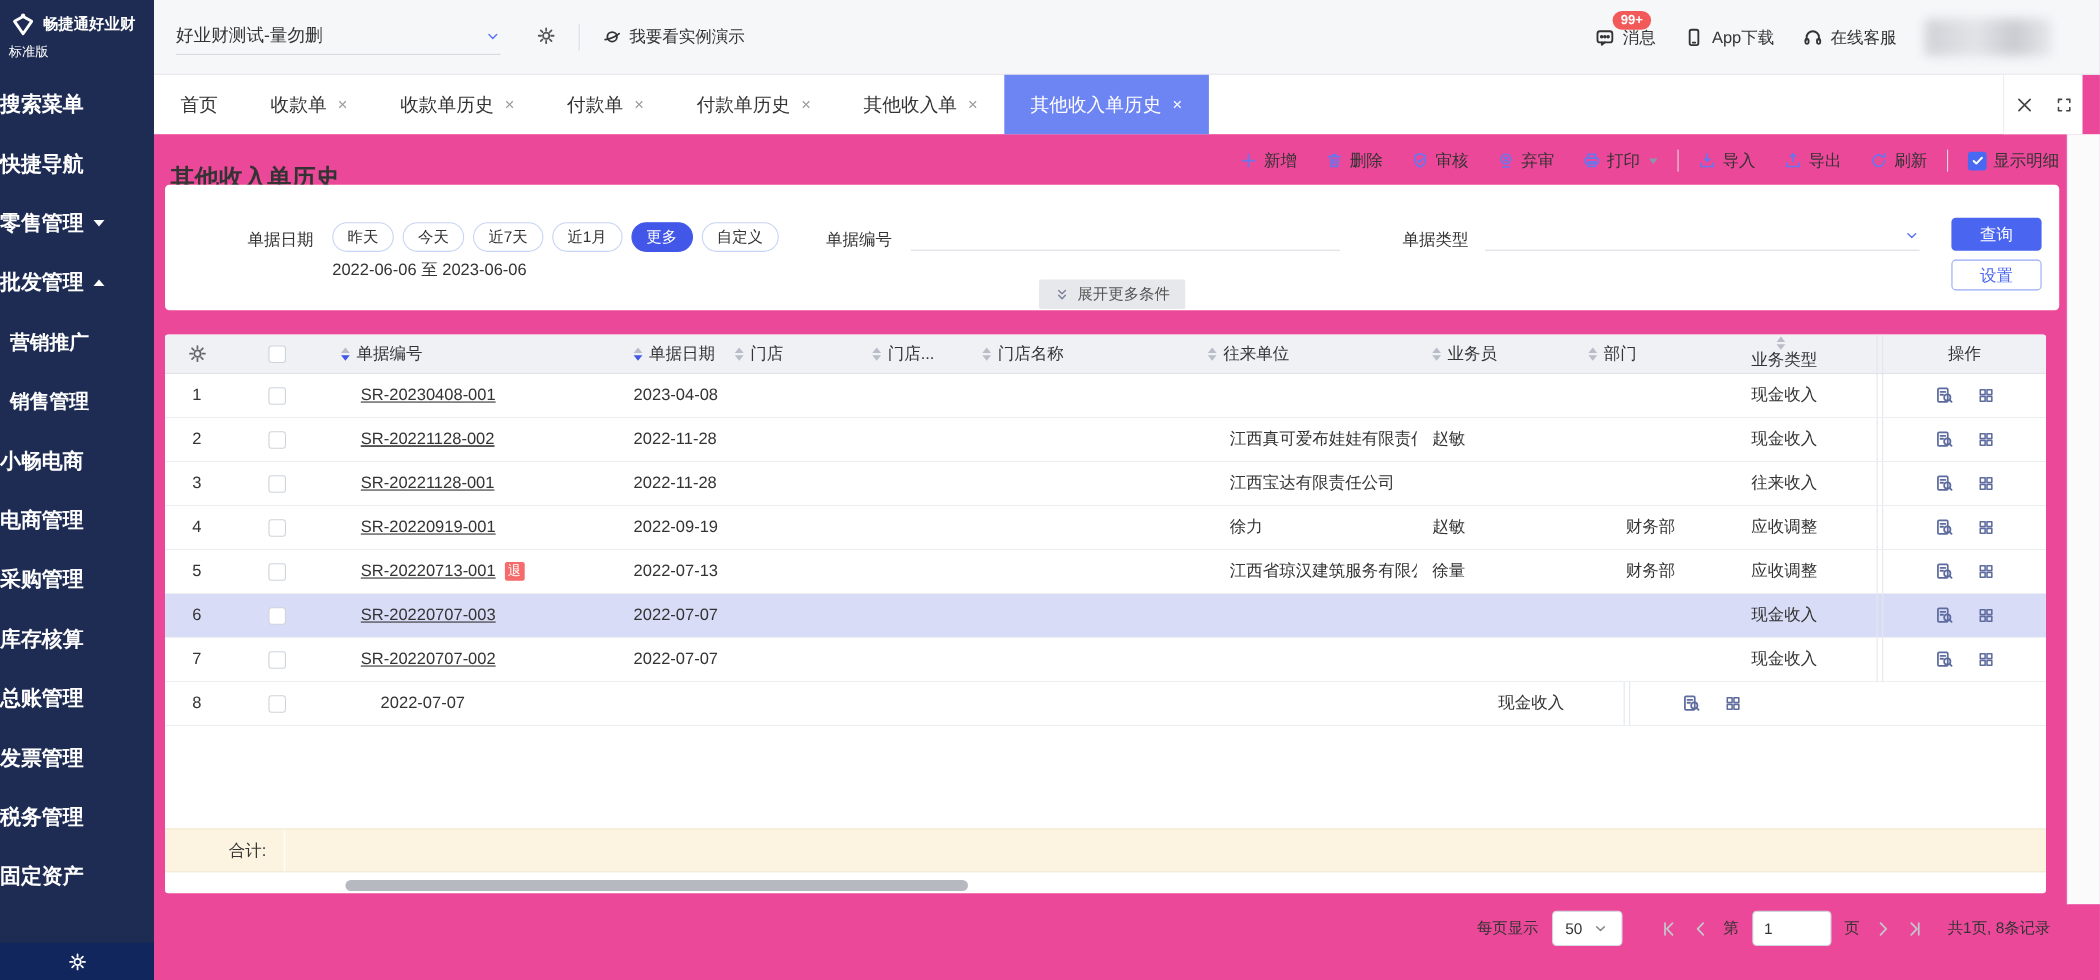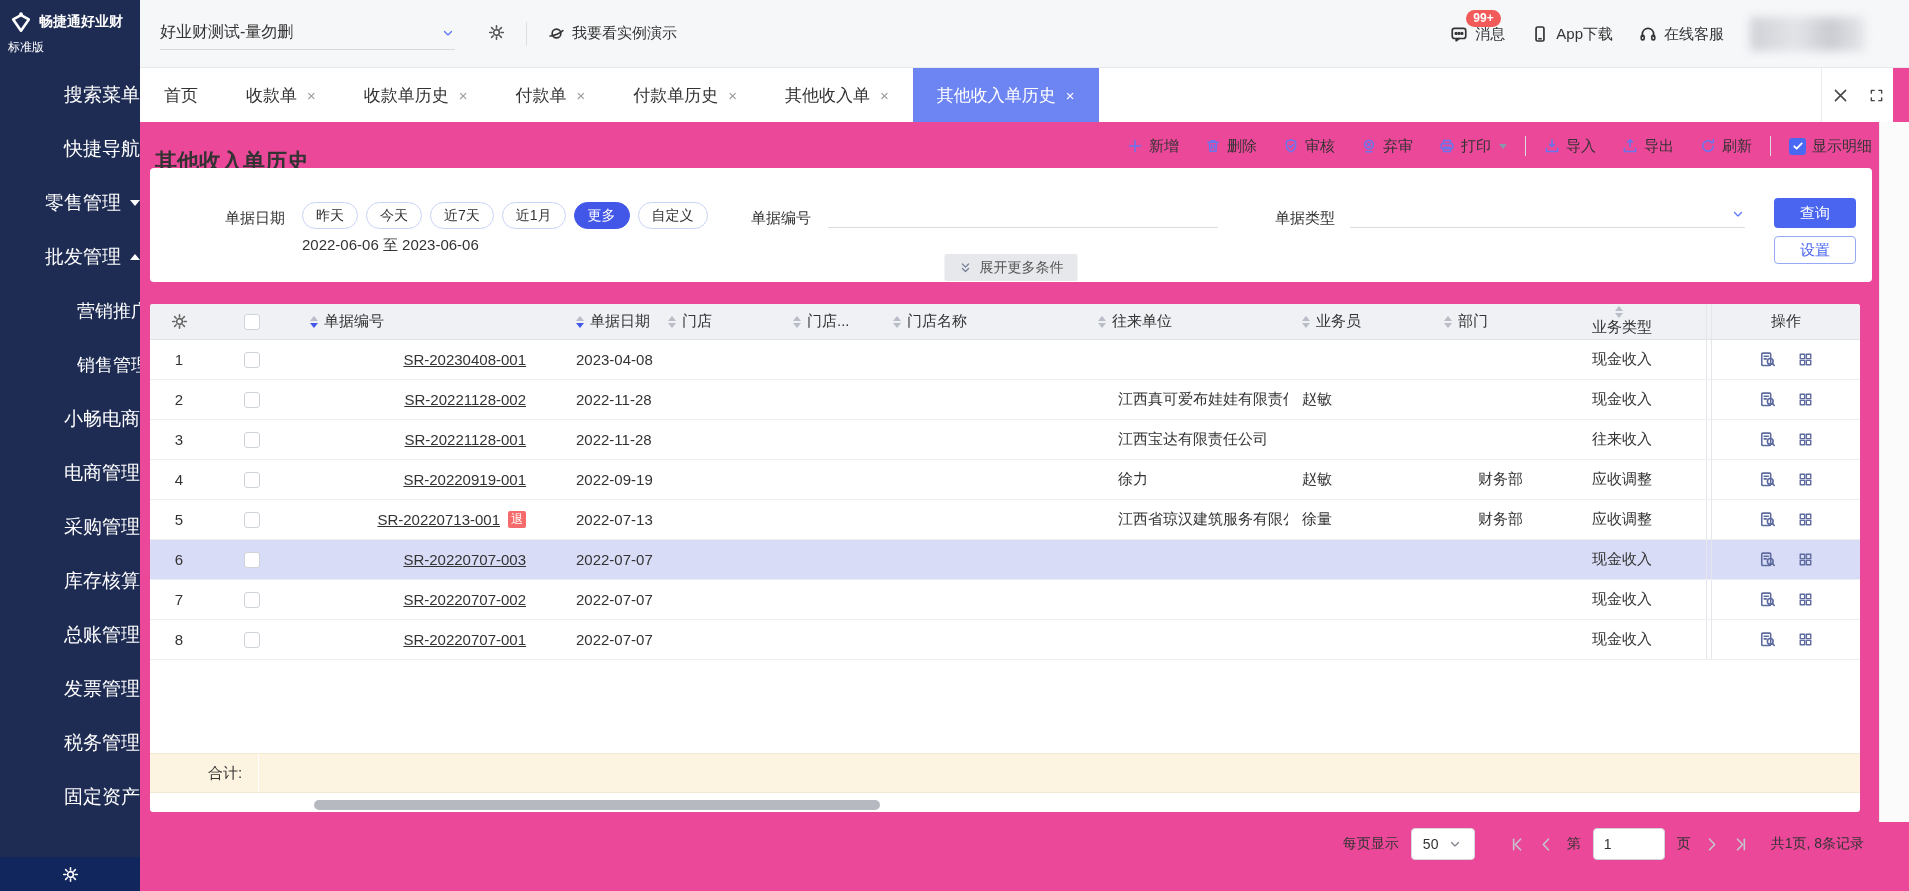--- a/index.html
+++ b/index.html
@@ -9,21 +9,21 @@
   svg{display:block;}
   .ic{display:inline-flex;align-items:center;justify-content:center;}
 
   
   .sidebar{position:absolute;left:0;top:0;width:140px;height:891px;background:#1e2c54;z-index:5;}
   .brand{padding:9px 6px 4px 8px;height:66px;}
   .brand-row{display:flex;align-items:center;gap:5px;}
   .brand-name{color:#fff;font-size:14px;font-weight:bold;letter-spacing:0;}
   .edition{color:#fff;font-size:12px;margin-top:4px;}
   .menu{position:absolute;top:68px;left:0;right:0;bottom:0;overflow:hidden;}
-  .menu-item{height:54px;display:flex;align-items:center;justify-content:flex-end;color:#fff;font-size:19px;cursor:pointer;}
+  .menu-item{height:54px;display:flex;align-items:center;justify-content:flex-start;color:#fff;font-size:19px;cursor:pointer;font-weight:bold;}
   .menu-item.sub{transform:translateX(9px);font-size:18px;}
   .caret-down{width:0;height:0;border-left:5px solid transparent;border-right:5px solid transparent;border-top:6px solid #fff;margin-left:9px;}
   .caret-up{width:0;height:0;border-left:5px solid transparent;border-right:5px solid transparent;border-bottom:6px solid #fff;margin-left:9px;}
   .sidebar-footer{position:absolute;left:0;bottom:0;width:140px;height:34px;background:#12265e;display:flex;align-items:center;justify-content:center;z-index:6;color:#fff;}
 
   
   .topbar{position:absolute;left:140px;top:0;right:0;height:68px;background:#f6f7f9;border-bottom:1px solid #e6e8ec;}
   .org{position:absolute;left:20px;top:16px;width:295px;height:34px;border-bottom:1px solid #d8dadf;
        display:flex;align-items:center;justify-content:space-between;font-size:16px;cursor:pointer;}
   .org .chev{color:#5b76f7;}
@@ -81,21 +81,21 @@
 
   
   .table-card{position:absolute;left:150px;top:304px;width:1710px;height:508px;background:#fff;border-radius:3px;overflow:hidden;}
   .thead{display:flex;height:36px;background:#eff1f5;border-bottom:1px solid #e1e3e8;}
   .th{display:flex;align-items:center;padding-left:14px;font-size:15px;color:#333;overflow:hidden;white-space:nowrap;flex:0 0 auto;}
   .th.center{justify-content:center;padding-left:0;flex-direction:column;}
   .trow{display:flex;height:40px;border-bottom:1px solid #edeef2;background:#fff;align-items:stretch;}
   .trow.selected{background:#d9dcf7;}
   .cell{display:flex;align-items:center;padding-left:14px;font-size:15px;color:#333;overflow:hidden;white-space:nowrap;flex:0 0 auto;}
   .cell.center{justify-content:center;padding-left:0;}
-  .cell-doc_no{padding-left:32px;justify-content:flex-end;}
+  .cell-doc_no{padding-left:32px;}
   .cell-date{padding-left:50px;}
   .th-date{padding-left:50px;}
   .cell-partner{padding-left:34px;}
   .cell-dept{padding-left:48px;}
   .doc-link{color:#333;text-decoration:underline;cursor:pointer;}
   .flag{margin-left:8px;background:#f56a6a;color:#fff;font-size:12px;line-height:17px;height:17px;padding:0 3px;border-radius:2px;}
   .lane{flex:0 0 6px;border-left:1px solid #e4e6ea;border-right:1px solid #e4e6ea;}
   .cb{width:16px;height:16px;border:1px solid #cfd3da;border-radius:3px;background:#fff;cursor:pointer;}
   .sort{display:flex;flex-direction:column;gap:2px;margin-right:6px;}
   .sort i{width:0;height:0;border-left:4px solid transparent;border-right:4px solid transparent;display:block;}
@@ -889,23 +889,20 @@
                   <rect x="8.9" y="8.9" width="4.7" height="4.7"></rect>
                 </svg>
               </span>
             </span>
           </div>
         </div>
         <div class="trow">
           <div class="cell center" style="width: 58px;">8</div>
           <div class="cell center" style="width: 88px;">
             <span class="cb"></span>
-          </div>
-          <div class="cell cell-doc_no" style="width: 230px;">
-            <span class="doc-link">SR-20220707-001</span>
           </div>
           <div class="cell cell-date" style="width: 128px;">
             <span>2022-07-07</span>
           </div>
           <div class="cell cell-store" style="width: 125px;">
             <span></span>
           </div>
           <div class="cell cell-store2" style="width: 100px;">
             <span></span>
           </div>

